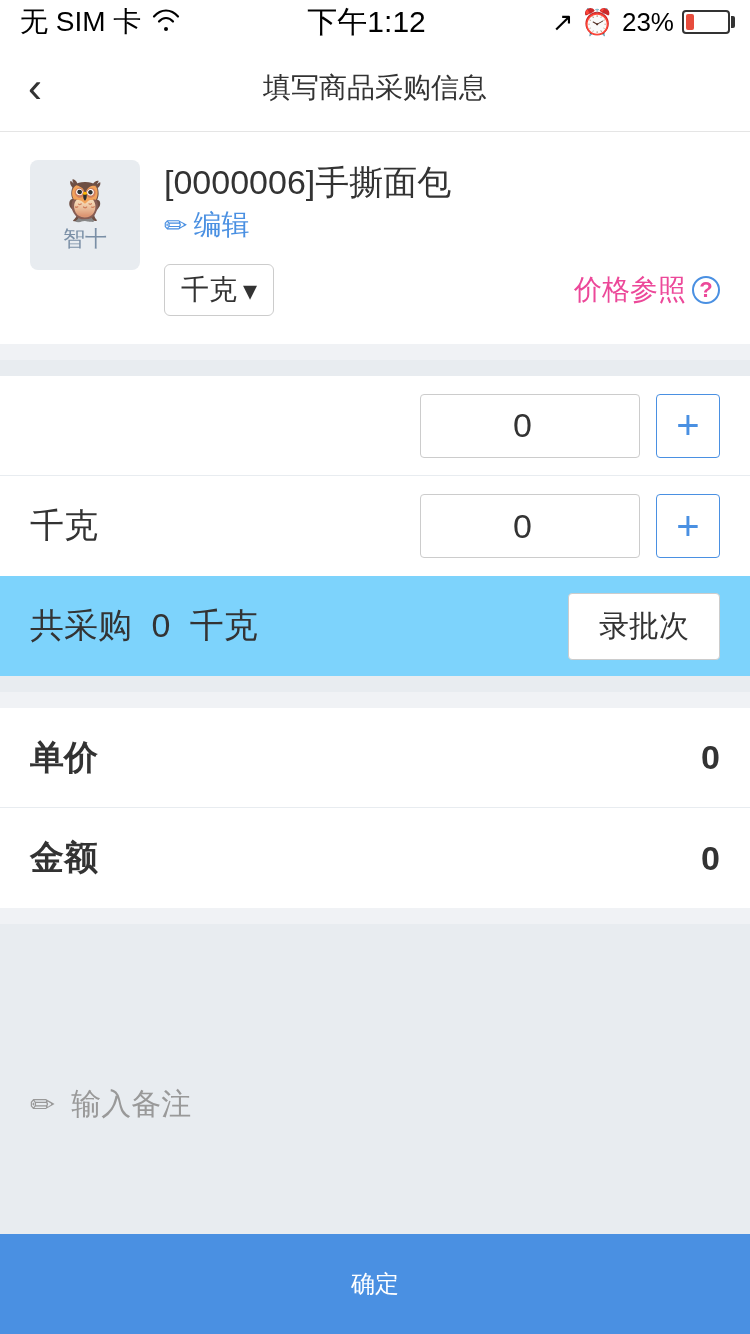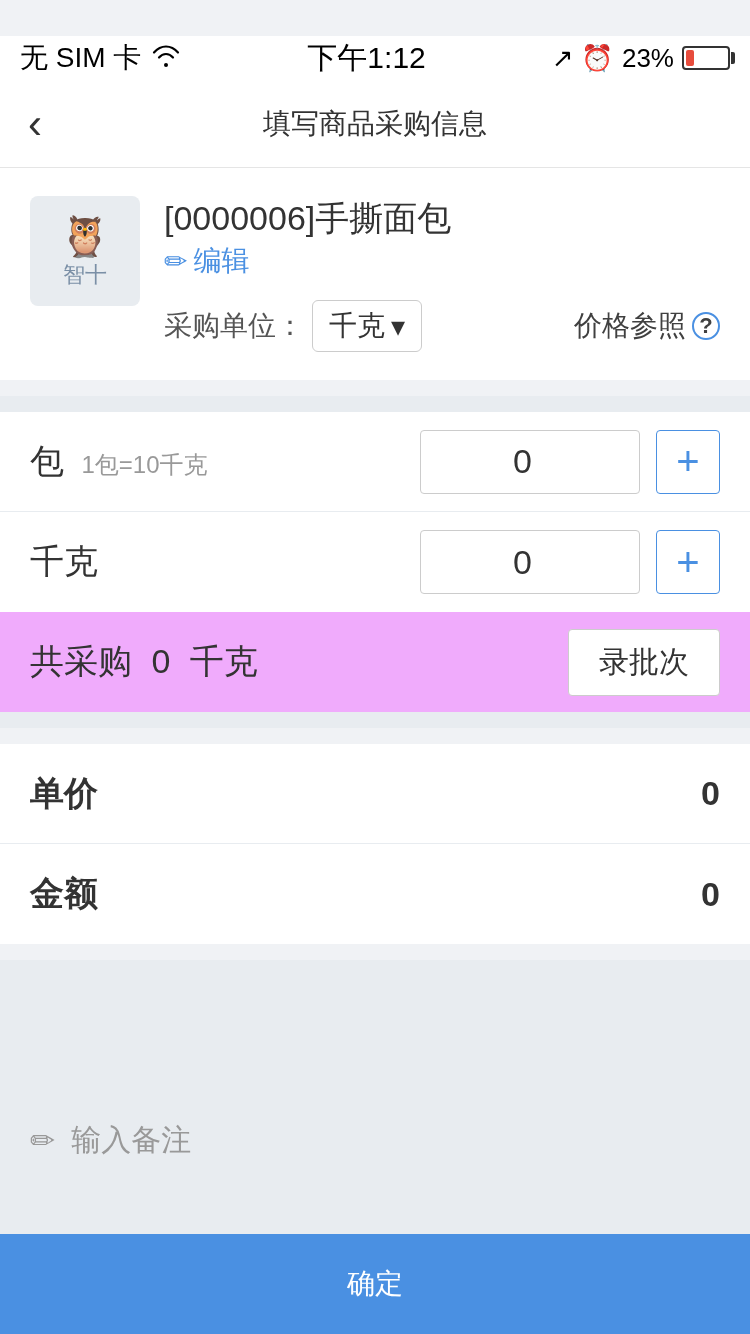--- a/index.html
+++ b/index.html
@@ -16,21 +16,20 @@
     
     .status-bar {
       height: 44px;
       background: #fff;
       display: flex;
       align-items: center;
       justify-content: space-between;
       padding: 0 20px;
       font-size: 28px;
       color: #000;
-      margin-top: 36px;
     }
     .status-left { display: flex; align-items: center; gap: 10px; }
     .status-right { display: flex; align-items: center; gap: 8px; font-size: 26px; }
     .battery-icon {
       width: 48px;
       height: 24px;
       border: 2px solid #333;
       border-radius: 4px;
       position: relative;
       display: inline-flex;
@@ -146,21 +145,21 @@
       gap: 6px;
       border: 1px solid #ccc;
       border-radius: 6px;
       padding: 6px 16px;
       font-size: 28px;
       color: #333;
       background: #fff;
       cursor: pointer;
     }
     .price-ref {
-      color: #404040;
+      color: #ec4899;
       font-size: 28px;
       display: flex;
       align-items: center;
       gap: 6px;
       cursor: pointer;
     }
 
     
     .section-divider {
       height: 16px;
@@ -218,21 +217,21 @@
       color: #4a90e2;
       font-size: 40px;
       display: flex;
       align-items: center;
       justify-content: center;
       cursor: pointer;
     }
 
     
     .total-section {
-      background: #f0abfc;
+      background: #7dd3fc;
       padding: 0 30px;
       height: 100px;
       display: flex;
       align-items: center;
       justify-content: space-between;
     }
     .total-text {
       font-size: 34px;
       color: #333;
     }
@@ -299,21 +298,21 @@
       left: 0;
       width: 750px;
       height: 100px;
       background: #4a90e2;
       display: flex;
       align-items: center;
       justify-content: center;
       cursor: pointer;
     }
     .confirm-btn-text {
-      font-size: 28px;
+      font-size: 24px;
       color: #fff;
       font-weight: 500;
     }
 
     
     .main-content {
       padding-bottom: 100px;
     }
   </style>
 </head>
@@ -358,43 +357,38 @@
         <div class="product-name">
           <span>[0000006]</span><span>手撕面包</span>
         </div>
         <div class="edit-btn">
           <span>✏</span>
           <span>编辑</span>
         </div>
       </div>
       <div class="unit-row">
         <div style="display:flex;align-items:center;gap:8px;">
-          <span class="unit-label">采购单位：</span>
           <div class="unit-select">
             <span>千克</span>
             <span>▾</span>
           </div>
         </div>
         <div class="price-ref">
           <span>价格参照</span>
           <span style="width:28px;height:28px;border:2px solid #4a90e2;border-radius:50%;display:inline-flex;align-items:center;justify-content:center;font-size:22px;font-weight:bold;">?</span>
         </div>
       </div>
     </div>
   </div>
 
   <div class="section-divider"></div>
 
   <div class="form-section">
 
     <div class="form-row">
-      <div class="form-label">
-        <span>包</span>
-        <span class="form-label-sub">1包=10千克</span>
-      </div>
       <div class="form-input-area">
         <input class="number-input" type="number" value="0" style="">
         <div class="plus-btn">+</div>
       </div>
     </div>
 
     <div class="form-row">
       <div class="form-label">千克</div>
       <div class="form-input-area">
         <input class="number-input" type="number" value="0" style="">

